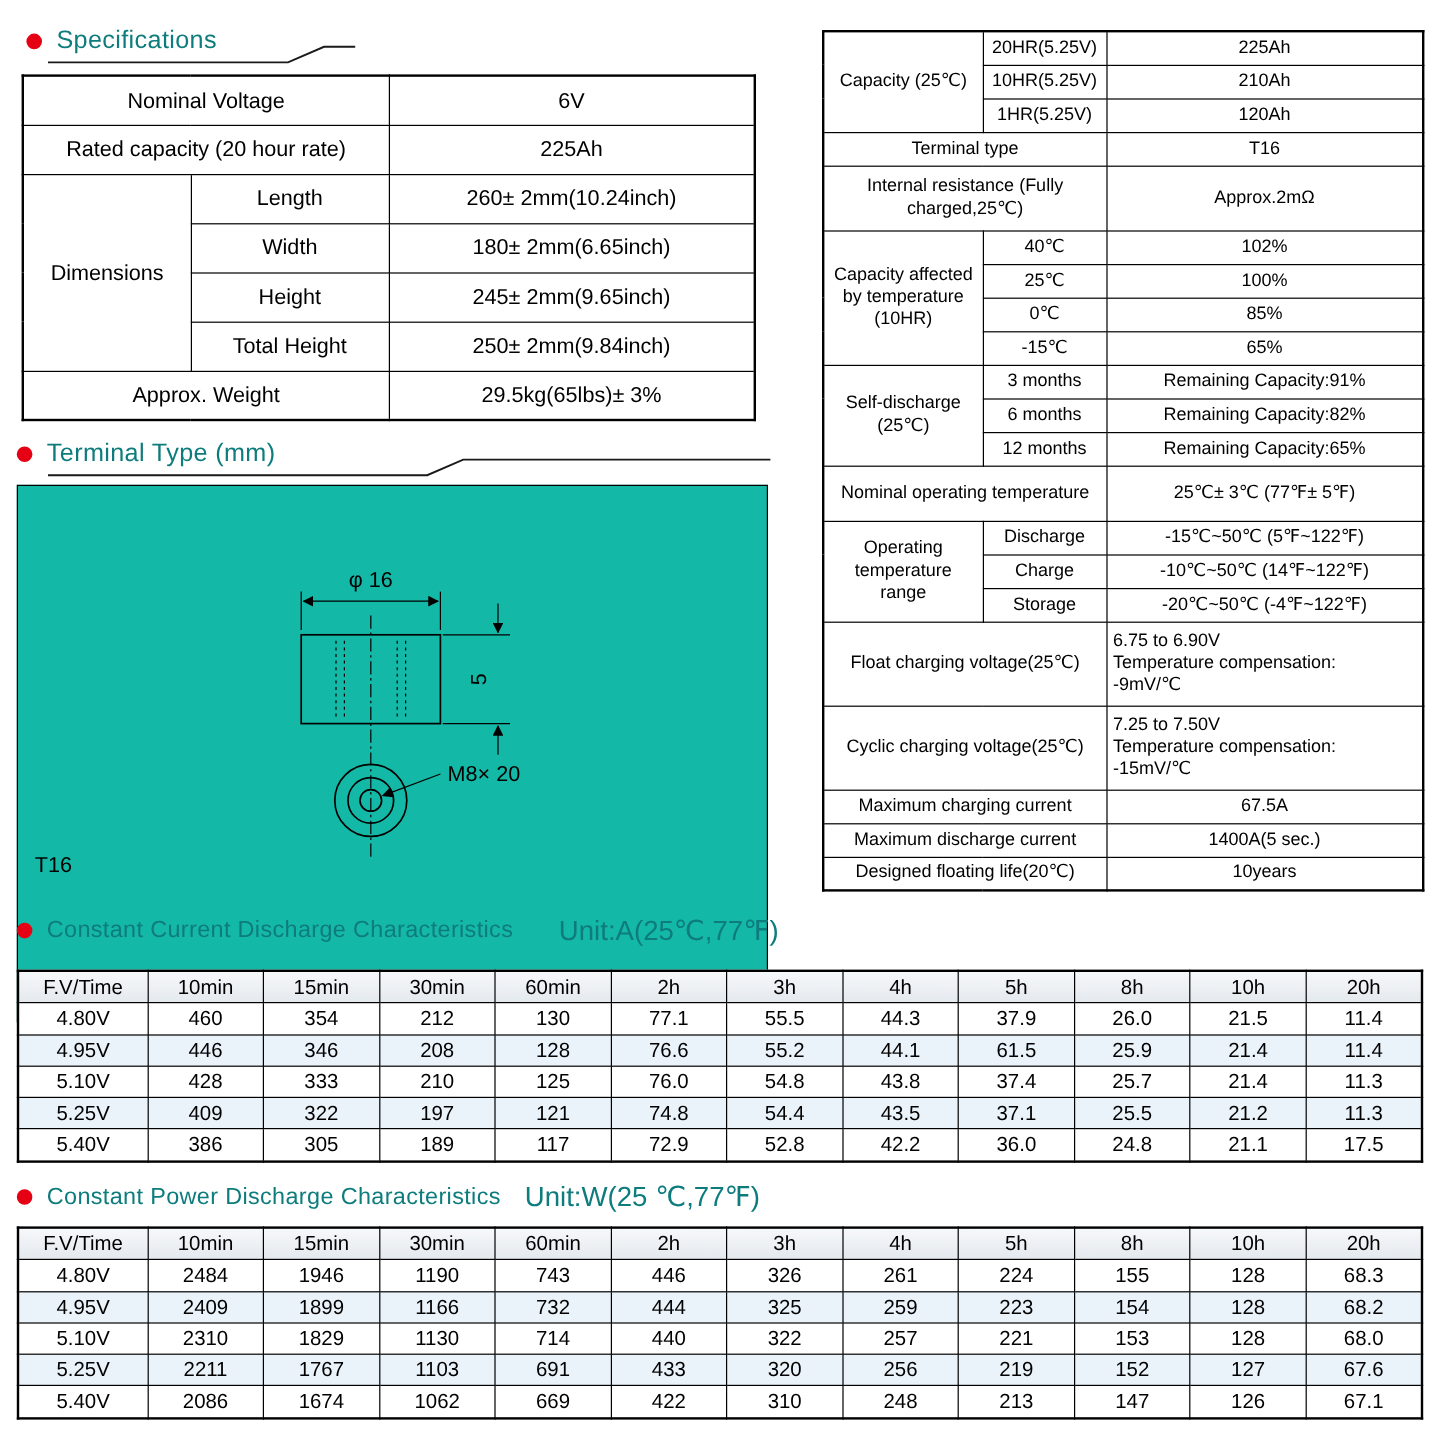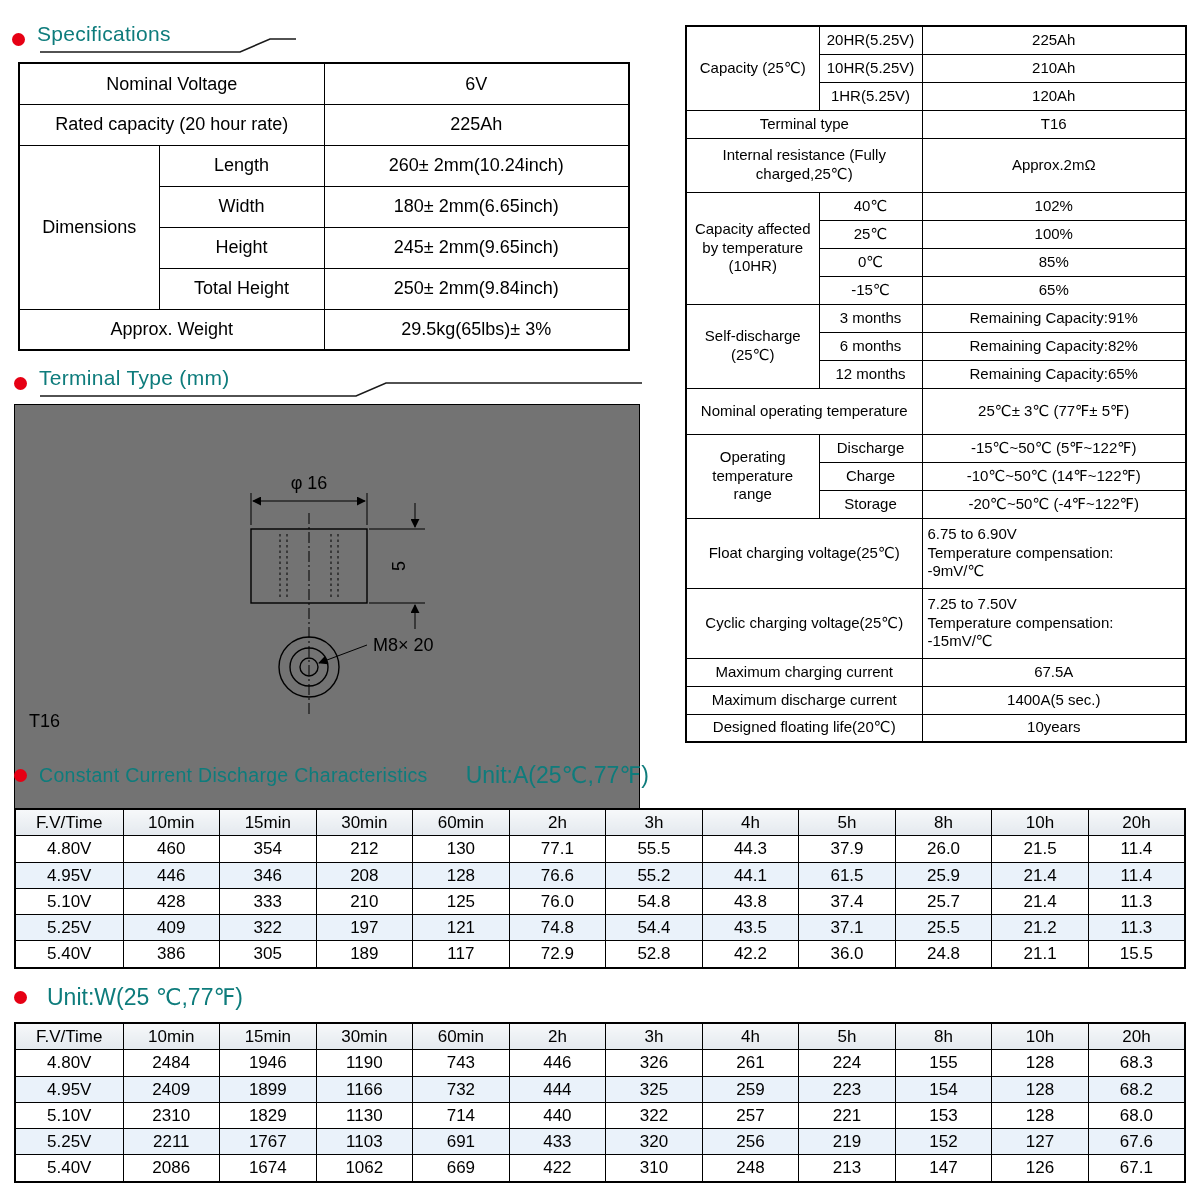--- a/index.html
+++ b/index.html
@@ -21,21 +21,21 @@
   td, th { border:1px solid #000; text-align:center; vertical-align:middle;
            font-weight:normal; line-height:1.25; padding:2px 4px; }
   .outer { border:2px solid #000; }
 
   
   #spec-table { position:absolute; left:18px; top:62px; width:610px; font-size:18px; }
   #spec-table td { height:41px;text-align:center; }
 
   
   #terminal-box { position:absolute; left:14px; top:404px; width:626px; height:448px;
-                  border:1.5px solid #000; background:#737373; }
+                  border:1.5px solid #000; background:#14b8a6; }
   #terminal-box svg text { font-size:18px; fill:#000; font-family:"Liberation Sans","DejaVu Sans",sans-serif; }
   #terminal-box svg line, #terminal-box svg rect, #terminal-box svg circle { stroke:#000; fill:none; }
 
   
   #detail-table { position:absolute; left:685px; top:25px; width:500px; font-size:15px; }
   #detail-table td { height:28px; padding:2px 5px; }
   #detail-table td.left { text-align:center; }
   #detail-table .lines div { text-align:left; }
 
   
@@ -43,21 +43,21 @@
   .disc-table thead th { height:26px; background:linear-gradient(#f6f8fa,#e4e9ee); }
   .disc-table tbody td { height:25px; }
   .disc-table tbody tr:nth-child(even) td { background:#eaf2fa; }
   .disc-table th:first-child, .disc-table td:first-child { width:108px; }
 </style>
 </head>
 <body>
 
 <div id="page">
 
-  <div class="sec-head" style="left:12px; top:22px;align-items:flex-end;">
+  <div class="sec-head" style="left:22px; top:22px;">
     <span class="dot"></span>
     <span class="sec-title">Specifications</span>
   </div>
   <svg class="underline-svg" style="left:38px; top:36px;" width="262" height="20">
     <polyline points="2,16 202,16 232,3 258,3"></polyline>
   </svg>
 
   <table id="spec-table" class="outer">
     <colgroup>
         <col style="width:140px">
@@ -90,21 +90,21 @@
       <td>Total Height</td>
       <td>250± 2mm(9.84inch)</td>
     </tr>
     <tr>
       <td colspan="2">Approx. Weight</td>
       <td>29.5kg(65lbs)± 3%</td>
     </tr>
   </tbody>
     </table>
 
-  <div class="sec-head" style="left:14px; top:366px;align-items:flex-end;">
+  <div class="sec-head" style="left:14px; top:366px;">
     <span class="dot"></span>
     <span class="sec-title">Terminal Type (mm)</span>
   </div>
   <svg class="underline-svg" style="left:38px; top:380px;" width="608" height="20">
     <polyline points="2,16 318,16 348,3 604,3"></polyline>
   </svg>
 
   <div id="terminal-box">
     <svg width="622" height="344" viewBox="0 0 622 344">
       <defs>
@@ -333,27 +333,28 @@
           <td>386</td>
           <td>305</td>
           <td>189</td>
           <td>117</td>
           <td>72.9</td>
           <td>52.8</td>
           <td>42.2</td>
           <td>36.0</td>
           <td>24.8</td>
           <td>21.1</td>
-          <td>15.5</td>
+          <td>17.5</td>
         </tr>
       </tbody>
   </table>
 
   <div class="sec-head" style="left:14px; top:984px;">
     <span class="dot"></span>
+    <span class="sec-title small">Constant Power Discharge Characteristics</span>
     <span class="sec-unit" style="margin-left:8px">Unit:W(25 ℃,77℉)</span>
   </div>
   <table class="disc-table outer" style="top:1022px;">
     <thead>
         <tr>
           <th>F.V/Time</th>
           <th>10min</th>
           <th>15min</th>
           <th>30min</th>
           <th>60min</th>

